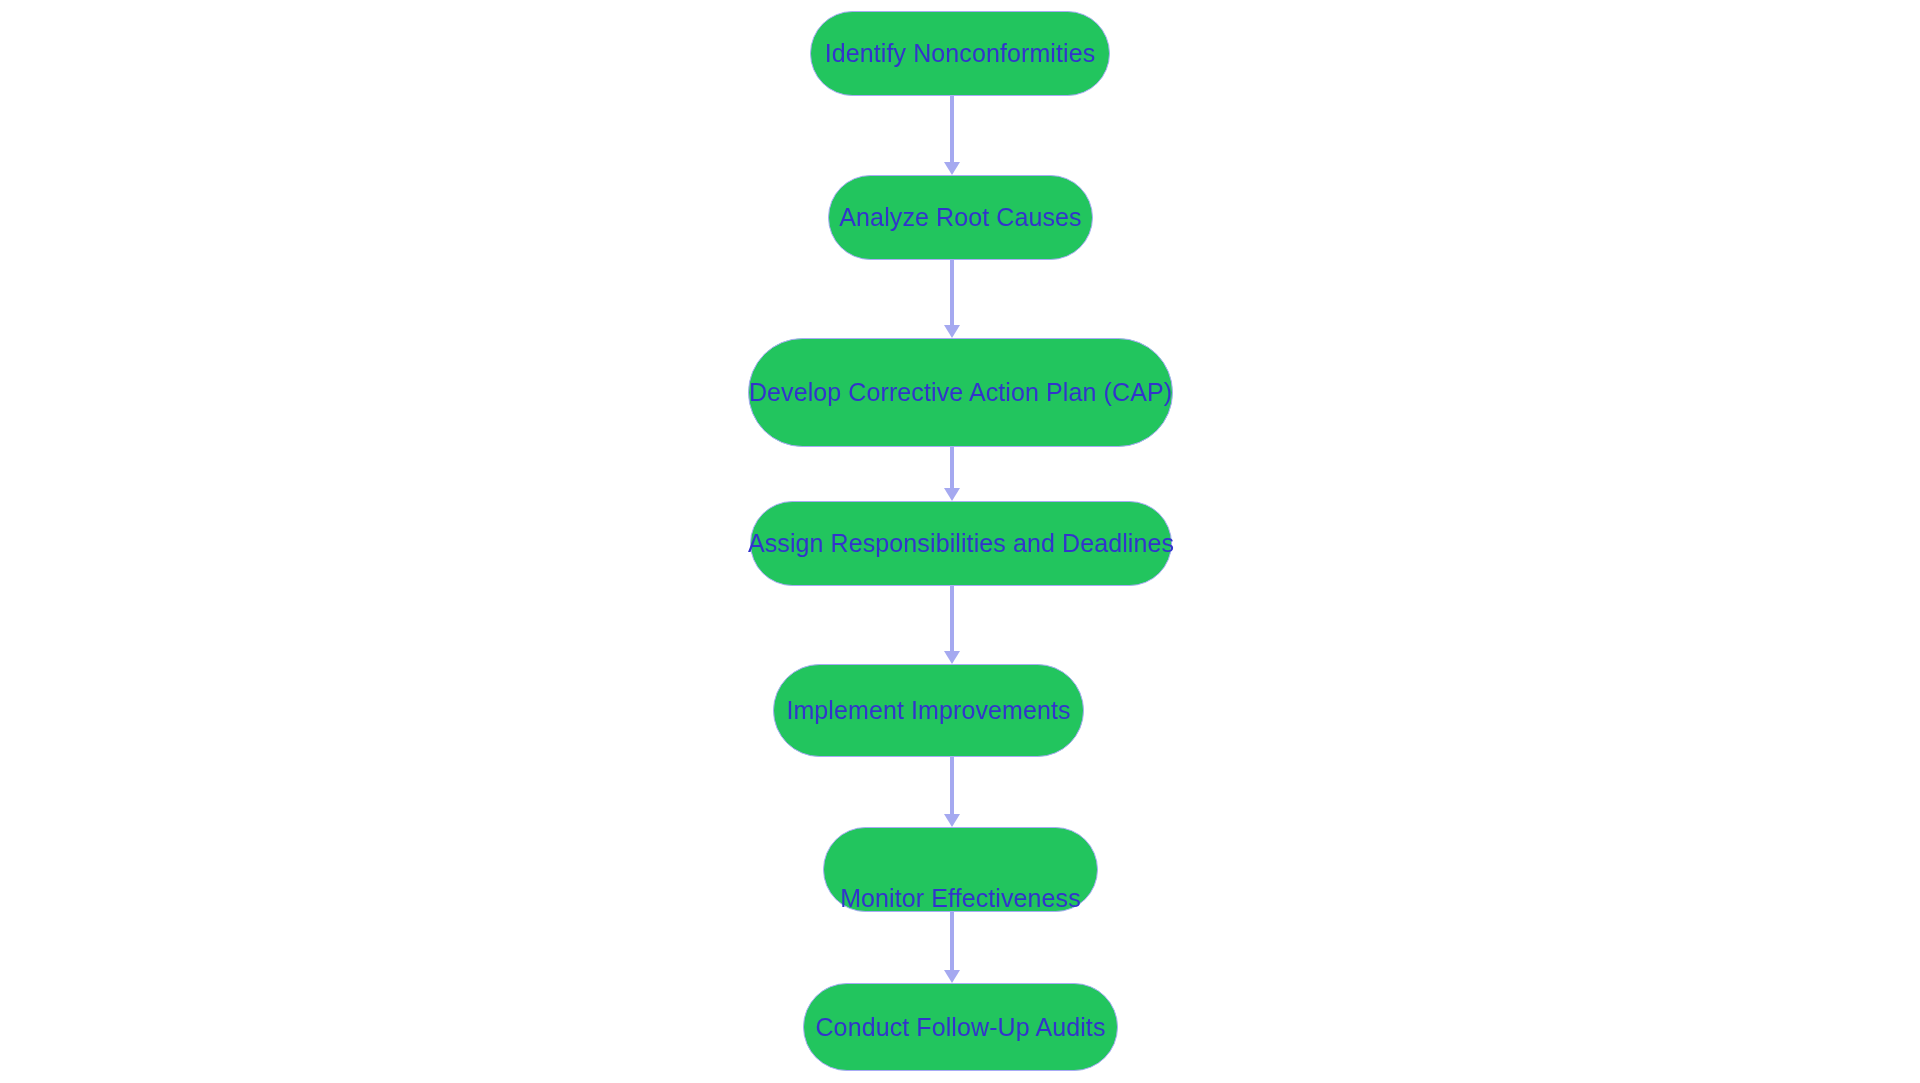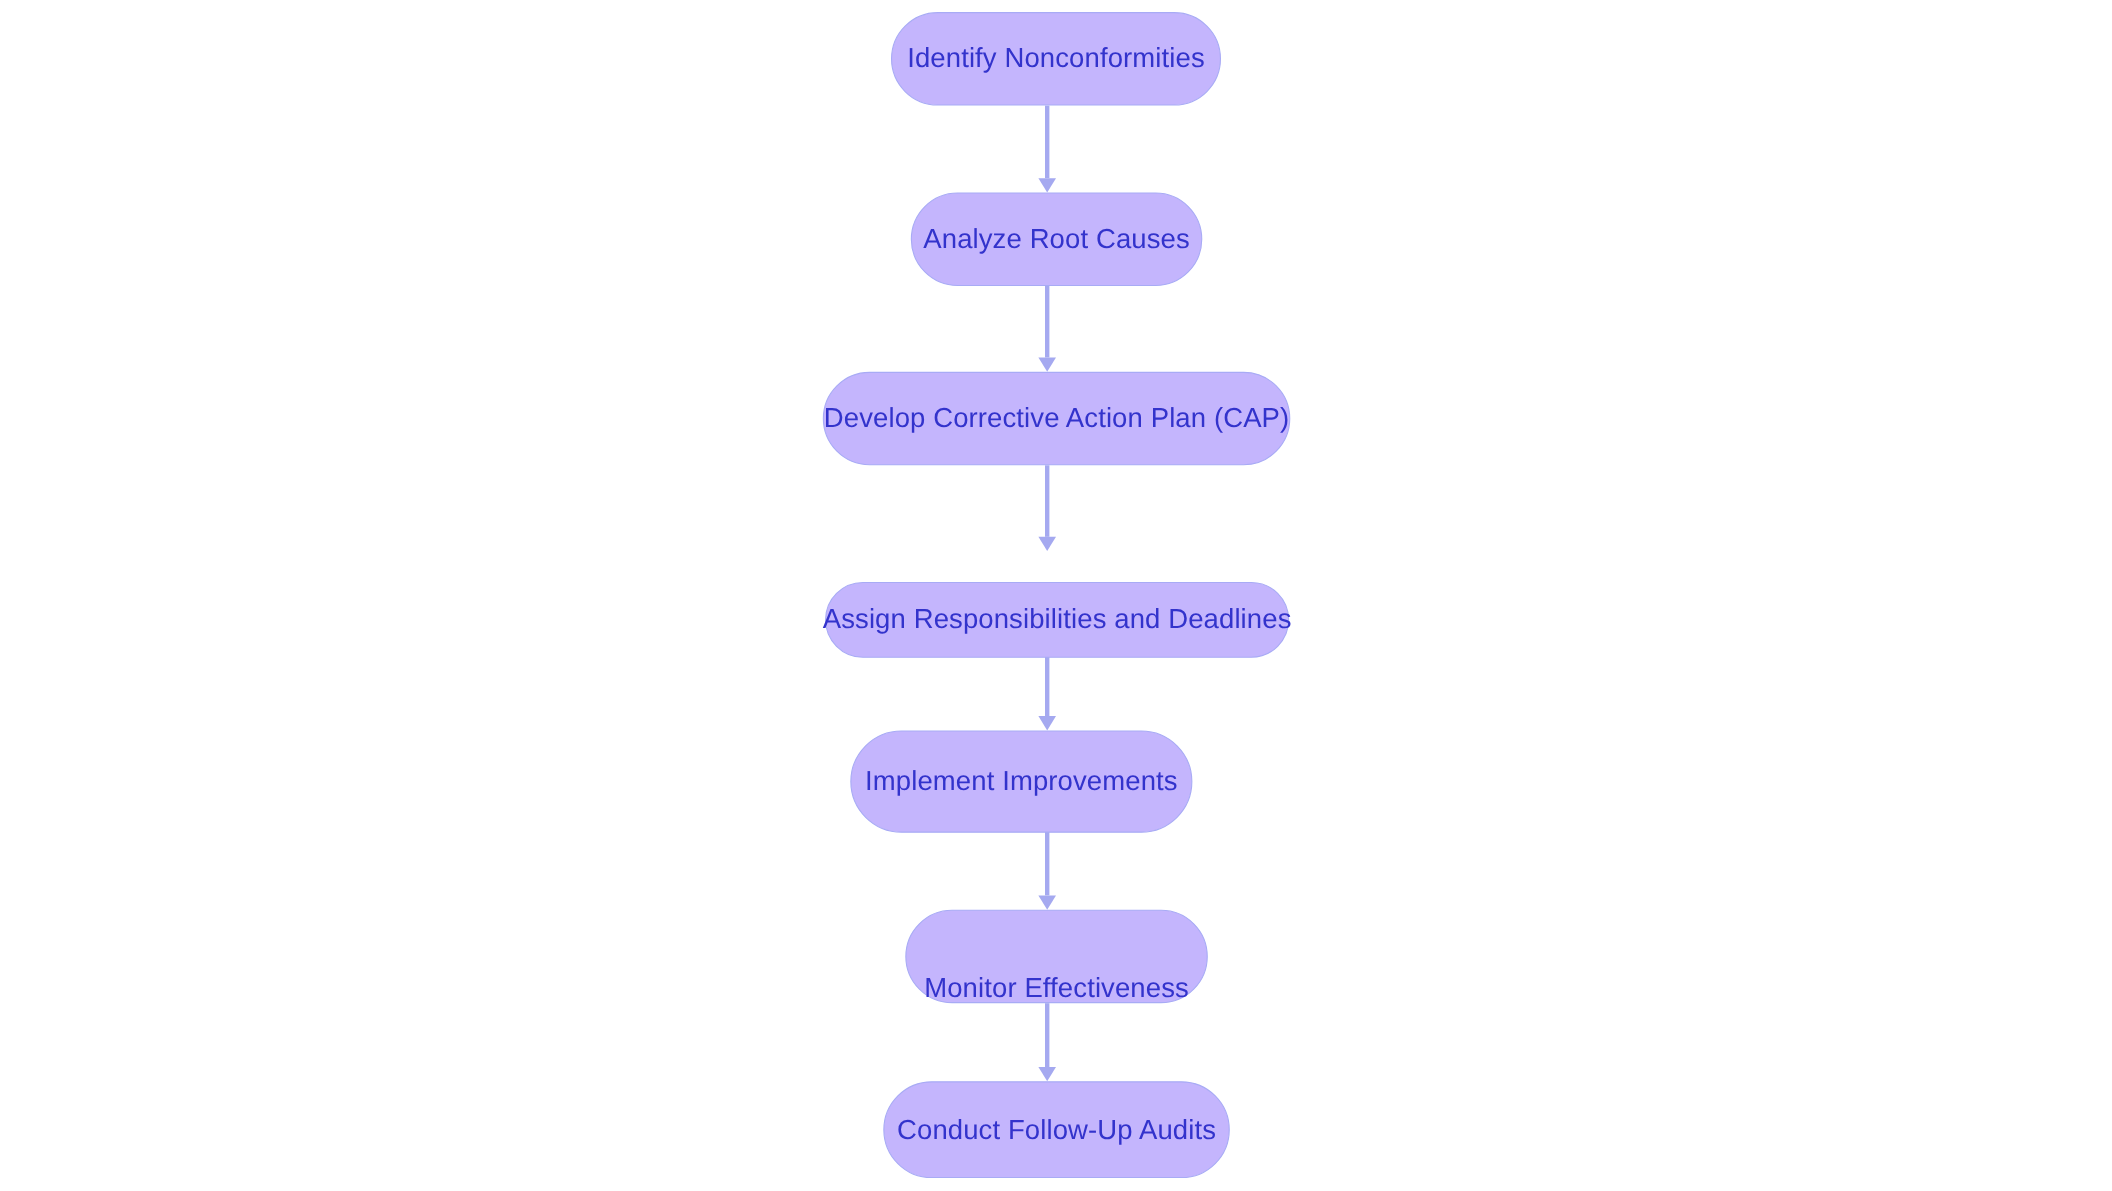--- a/index.html
+++ b/index.html
@@ -22,21 +22,21 @@
     background: #ffffff;
   }
 
   
   .node {
     position: absolute;
     box-sizing: border-box;
     display: flex;
     align-items: center;
     justify-content: center;
-    background: #c4b5fd;
+    background: #22c55e;
     border: 1px solid #a8abf5;
     border-radius: 999px;
     height: 85px;
     user-select: none;
   }
   .node-label {
     color: #3333cc;
     font-family: "Liberation Sans", sans-serif;
     font-size: 25px;
     font-weight: 400;
@@ -96,24 +96,24 @@
     <div class="connector" style="left: 944px; top: 912px; height: 71px;">
       <div class="shaft" style="height: 58px;"></div>
       <div class="head"></div>
     </div>
     <div class="node" style="left: 810px; top: 11px; width: 300px; height: 85px;">
       <span class="node-label">Identify Nonconformities</span>
     </div>
     <div class="node" style="left: 828px; top: 175px; width: 265px; height: 85px;">
       <span class="node-label">Analyze Root Causes</span>
     </div>
-    <div class="node" style="left: 748px; top: 338px; width: 425px; height: 85px;">
+    <div class="node" style="left: 748px; top: 338px; width: 425px; height: 109px;">
       <span class="node-label">Develop Corrective Action Plan (CAP)</span>
     </div>
-    <div class="node" style="left: 750px; top: 529px; width: 422px; height: 69px;">
+    <div class="node" style="left: 750px; top: 501px; width: 422px; height: 85px;">
       <span class="node-label">Assign Responsibilities and Deadlines</span>
     </div>
     <div class="node" style="left: 773px; top: 664px; width: 311px; height: 93px;">
       <span class="node-label">Implement Improvements</span>
     </div>
     <div class="node" style="left: 823px; top: 827px; width: 275px; height: 85px; align-items: flex-end;">
       <span class="node-label">Monitor Effectiveness</span>
     </div>
     <div class="node" style="left: 803px; top: 983px; width: 315px; height: 88px;">
       <span class="node-label">Conduct Follow-Up Audits</span>

